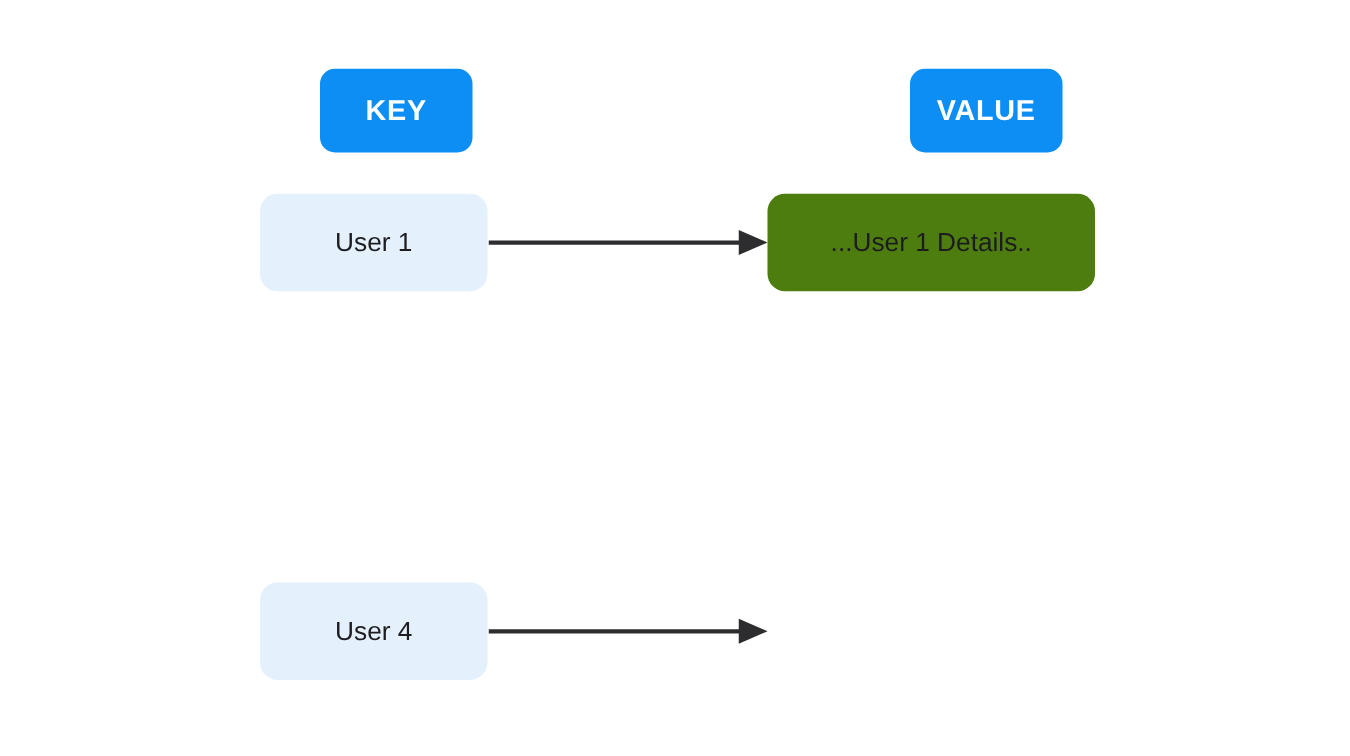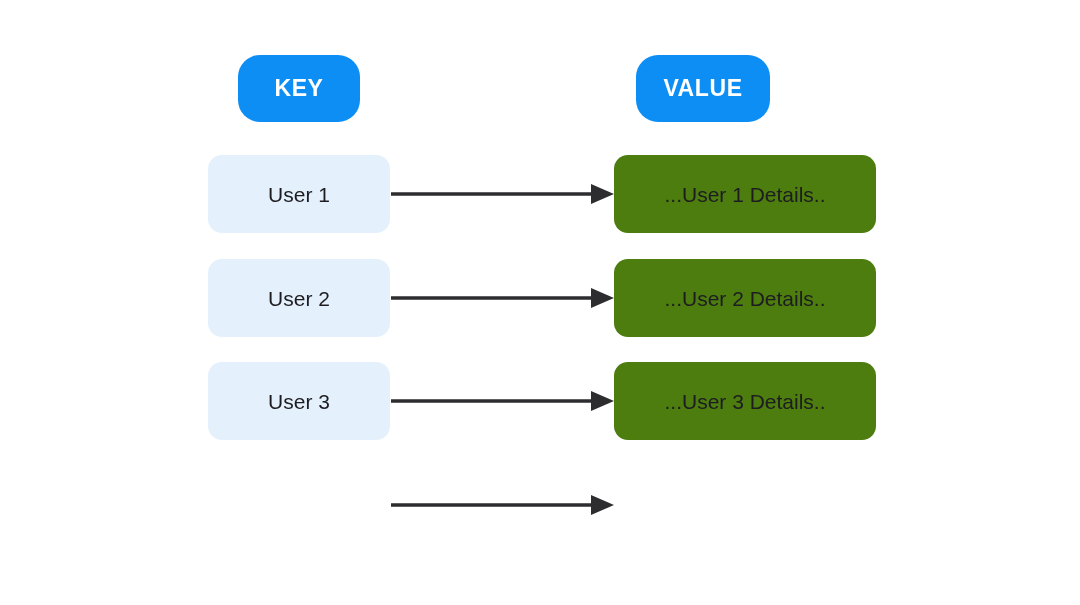--- a/index.html
+++ b/index.html
@@ -19,37 +19,38 @@
     position: relative;
     width: 1080px;
     height: 605px;
     background: #ffffff;
   }
 
   
   .col-header {
     position: absolute;
     height: 67px;
-    border-radius: 22px;
+    border-radius: 12px;
     background: #0d8ef5;
     display: flex;
     align-items: center;
     justify-content: center;
     box-sizing: border-box;
+    margin-left: 18px;
   }
   .col-header .label {
     color: #ffffff;
     font-size: 23px;
     font-weight: bold;
     letter-spacing: 0.6px;
     line-height: 1;
     white-space: nowrap;
   }
   #header-key   { left: 238px; top: 55px; width: 122px; }
-  #header-value { left: 636px; top: 55px; width: 134px; }
+  #header-value { left: 710px; top: 55px; width: 122px; }
 
   
   .row {
     position: absolute;
     left: 0;
     width: 1080px;
     height: 78px;
   }
 
   .node {
@@ -111,46 +112,25 @@
     </div>
     <svg class="connector" viewBox="0 0 230 30" width="230" height="30">
       <line x1="3" y1="15" x2="206" y2="15" stroke="#2d2d30" stroke-width="3.4" stroke-linecap="butt"></line>
       <polygon points="203,5 226,15 203,25" fill="#2d2d30"></polygon>
     </svg>
     <div class="node value-node">
       <span class="label">...User 1 Details..</span>
     </div>
   </div>
 
-  <div class="row" style="top:259px;">
-    <div class="node key-node">
-      <span class="label">User 2</span>
-    </div>
-    <svg class="connector" viewBox="0 0 230 30" width="230" height="30">
-      <line x1="3" y1="15" x2="206" y2="15" stroke="#2d2d30" stroke-width="3.4" stroke-linecap="butt"></line>
-      <polygon points="203,5 226,15 203,25" fill="#2d2d30"></polygon>
-    </svg>
-    <div class="node value-node">
-      <span class="label">...User 2 Details..</span>
-    </div>
-  </div>
 
-  <div class="row" style="top:362px;">
-    <div class="node key-node">
-      <span class="label">User 3</span>
-    </div>
-    <svg class="connector" viewBox="0 0 230 30" width="230" height="30">
-      <line x1="3" y1="15" x2="206" y2="15" stroke="#2d2d30" stroke-width="3.4" stroke-linecap="butt"></line>
-      <polygon points="203,5 226,15 203,25" fill="#2d2d30"></polygon>
-    </svg>
-    <div class="node value-node">
-      <span class="label">...User 3 Details..</span>
-    </div>
-  </div>
 
   <div class="row" style="top:466px;">
+    <div class="node key-node">
+      <span class="label">User 4</span>
+    </div>
     <svg class="connector" viewBox="0 0 230 30" width="230" height="30">
       <line x1="3" y1="15" x2="206" y2="15" stroke="#2d2d30" stroke-width="3.4" stroke-linecap="butt"></line>
       <polygon points="203,5 226,15 203,25" fill="#2d2d30"></polygon>
     </svg>
   </div>
 
 </div>
 
 </body></html>

